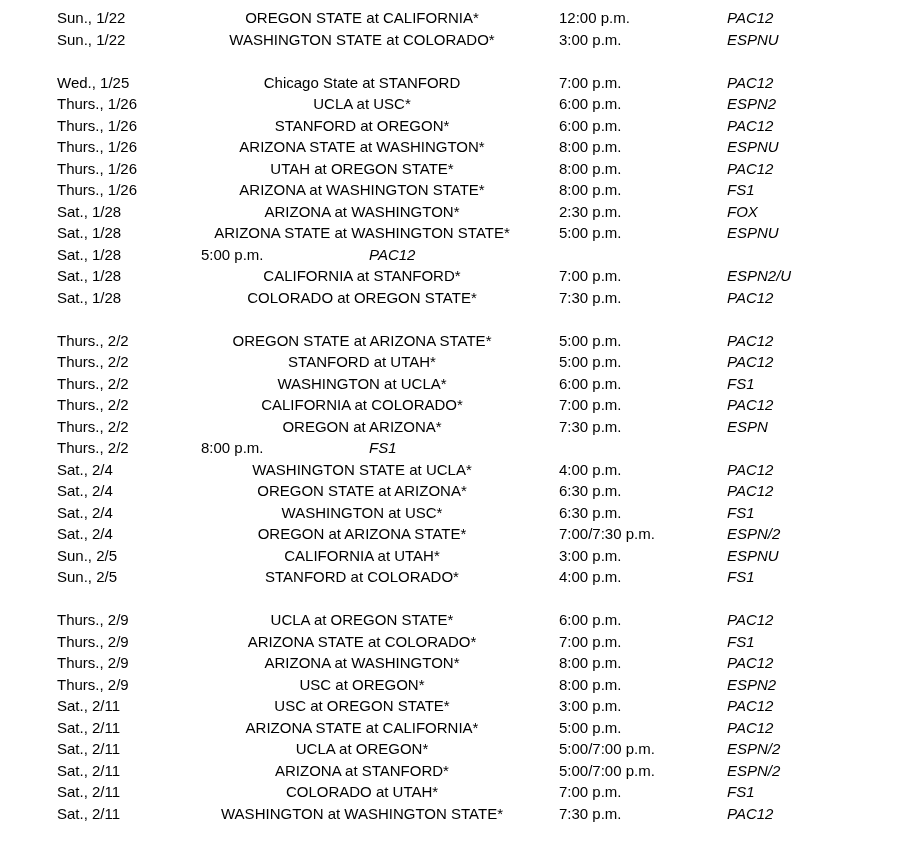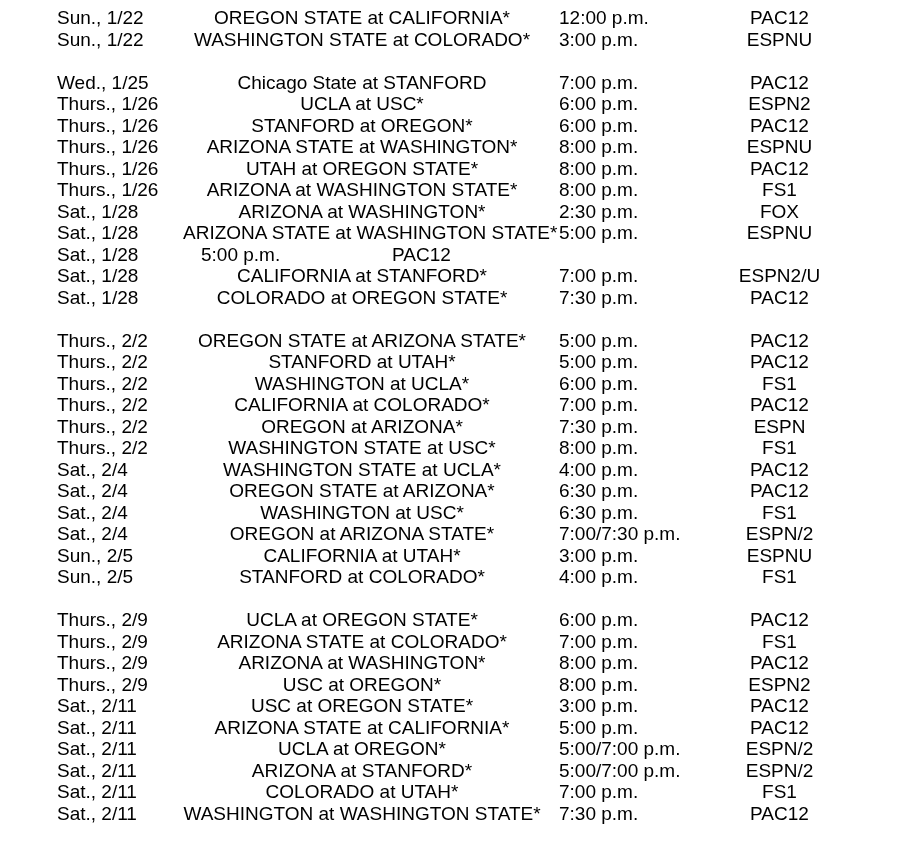--- a/index.html
+++ b/index.html
@@ -24,21 +24,21 @@
     display: block;
   }
   .block-gap {
     height: 21.5px;
   }
   .game-row {
     display: flex;
     align-items: baseline;
     height: 21.5px;
     line-height: 21.5px;
-    font-size: 19px;
+    font-size: 15px;
     white-space: nowrap;
   }
   .cell-date {
     width: 183px;
     padding-left: 57px;
     box-sizing: border-box;
     text-align: left;
   }
   .cell-matchup {
     width: 358px;
@@ -48,21 +48,22 @@
   .cell-time {
     width: 186px;
     padding-left: 18px;
     box-sizing: border-box;
     text-align: left;
   }
   .cell-network {
     width: 173px;
     padding-right: 68px;
     box-sizing: border-box;
-    text-align: center;
+    text-align: left;
+    font-style: italic;
   }
 </style>
 </head>
 <body>
 
 <div id="schedule-table">
     <div class="schedule-block">
       <div class="game-row">
         <div class="cell-date">Sun., 1/22</div>
         <div class="cell-matchup">OREGON STATE at CALIFORNIA*</div>
@@ -171,21 +172,20 @@
         <div class="cell-network">PAC12</div>
       </div>
       <div class="game-row">
         <div class="cell-date">Thurs., 2/2</div>
         <div class="cell-matchup">OREGON at ARIZONA*</div>
         <div class="cell-time">7:30 p.m.</div>
         <div class="cell-network">ESPN</div>
       </div>
       <div class="game-row">
         <div class="cell-date">Thurs., 2/2</div>
-        <div class="cell-matchup">WASHINGTON STATE at USC*</div>
         <div class="cell-time">8:00 p.m.</div>
         <div class="cell-network">FS1</div>
       </div>
       <div class="game-row">
         <div class="cell-date">Sat., 2/4</div>
         <div class="cell-matchup">WASHINGTON STATE at UCLA*</div>
         <div class="cell-time">4:00 p.m.</div>
         <div class="cell-network">PAC12</div>
       </div>
       <div class="game-row">

